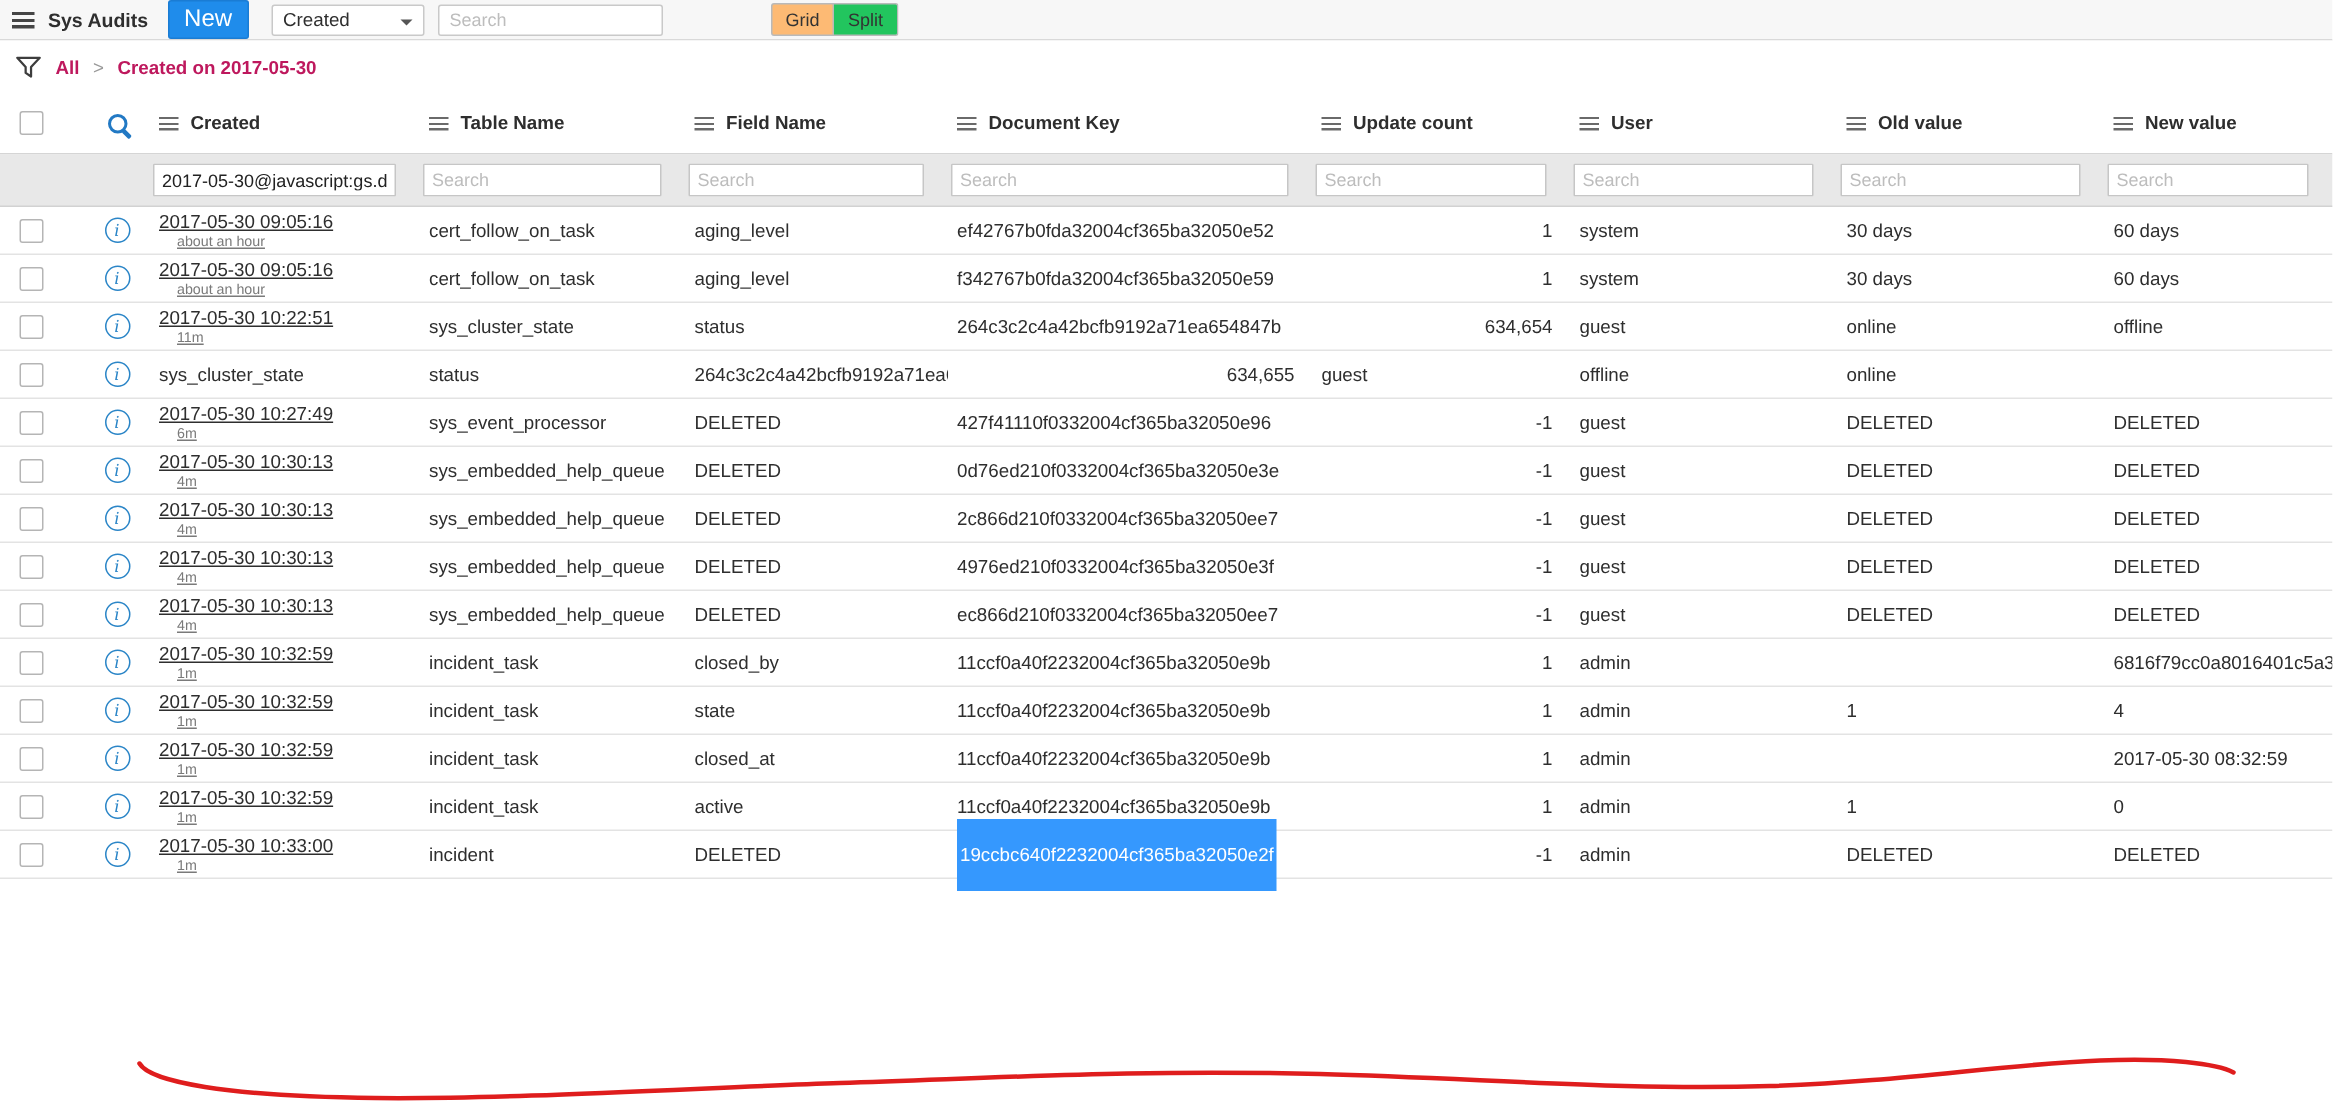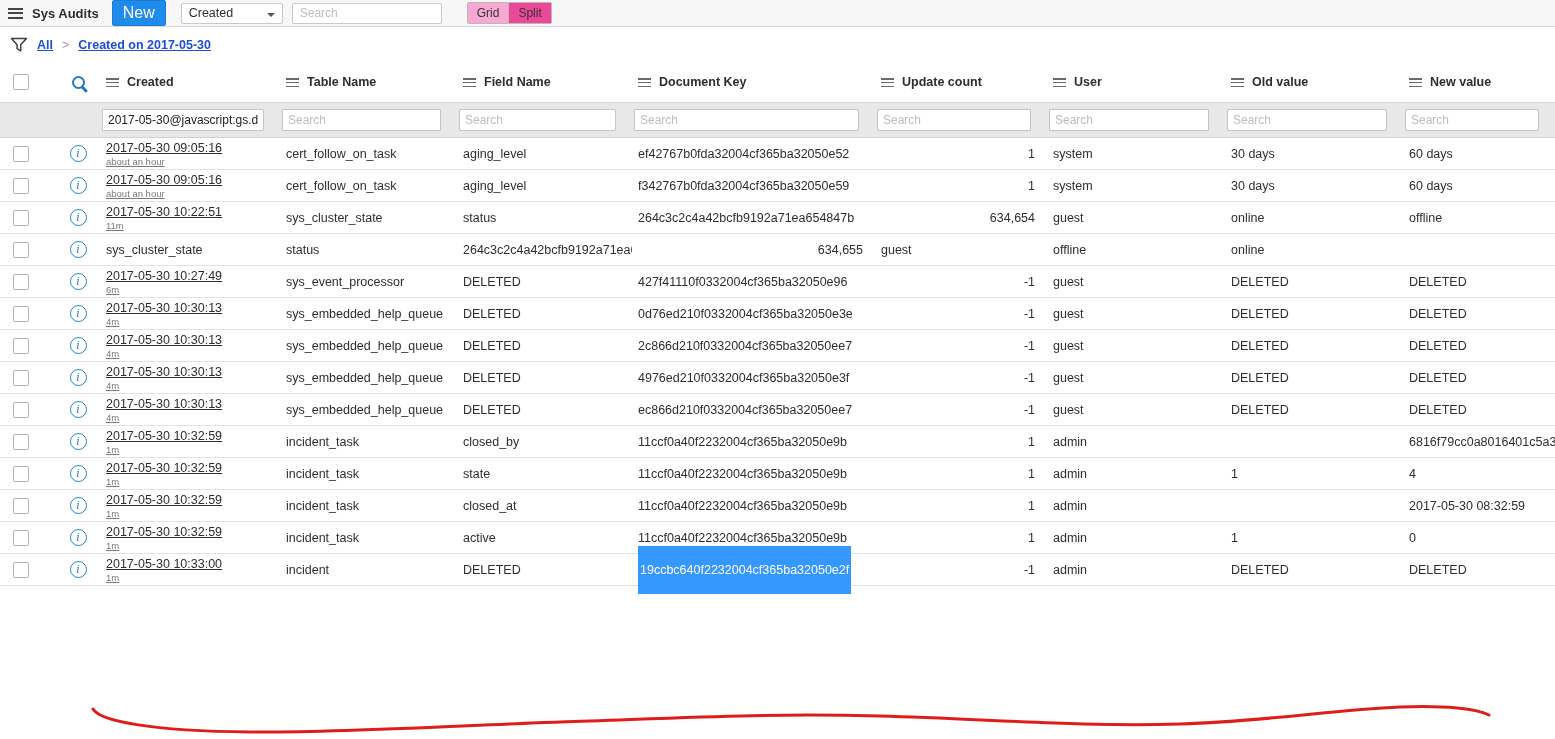--- a/index.html
+++ b/index.html
@@ -43,32 +43,32 @@
     border: 4px solid transparent; border-top-color: #555; margin-top: 7px;
   }
   .top-search {
     width: 150px; height: 21px; border: 1px solid #c9c9c9; border-radius: 2px;
     padding: 0 7px; font-size: 12px; font-family: "Liberation Sans", sans-serif;
   }
   input::placeholder { color: #bdbdbd; }
   .view-toggle { display: flex; margin-left: 16px; }
   .view-toggle .tog {
     border: 1px solid #b9b9b9; padding: 3px 9px; font-size: 12px; cursor: pointer;
-    background: #ec4899; color: #333; font-family: "Liberation Sans", sans-serif;
-  }
-  .view-toggle .tog.active { background: #f9a8d4; }
+    background: #22c55e; color: #333; font-family: "Liberation Sans", sans-serif;
+  }
+  .view-toggle .tog.active { background: #fdba74; margin-left: 47px; }
   .view-toggle .tog:first-child { border-radius: 2px 0 0 2px; }
   .view-toggle .tog:last-child { border-radius: 0 2px 2px 0; border-left: 0; }
 
   
   .breadcrumb {
     height: 35px; background: #fff;
     display: flex; align-items: center; gap: 9px; padding: 0 10px;
   }
-  .crumb { font-weight: 600; color: #1d4ed8; cursor: pointer; text-decoration: underline; }
+  .crumb { font-weight: 600; color: #be185d; cursor: pointer; }
   .crumb-sep { color: #999; }
 
   
   .trow {
     display: grid;
     grid-template-columns: 56px 44px 180px 177px 175px 243px 172px 178px 178px minmax(0,1fr);
     align-items: center;
   }
 
   
@@ -103,21 +103,21 @@
     font-family: "Liberation Sans", sans-serif; color: #222;
   }
   .fspacer { grid-column: 1 / 3; height: 100%; }
 
   
   .drow { height: 32px; border-bottom: 1px solid #e3e3e3; background: #fff; }
   .cell { display: flex; align-items: center; padding-left: 6px; overflow: hidden; white-space: nowrap; }
   .c-count { justify-content: flex-end; padding-right: 12px; padding-left: 0; }
   .c-created { display: flex; flex-direction: column; justify-content: center; align-items: flex-start; padding-left: 6px; overflow: hidden; }
   .created-link { color: #2e2e2e; text-decoration: underline; cursor: pointer; white-space: nowrap; }
-  .relative-link { font-size: 9.5px; color: #7a7a7a; text-decoration: underline; cursor: pointer; margin-top: 1px; white-space: nowrap; }
+  .relative-link { font-size: 9.5px; color: #7a7a7a; text-decoration: underline; cursor: pointer; margin-top: 1px; white-space: nowrap; margin-left: 12px; }
   .info-badge {
     width: 17px; height: 17px; border-radius: 50%; border: 1px solid #2a85c7;
     color: #2a85c7; display: flex; align-items: center; justify-content: center;
     font-size: 11px; cursor: pointer; flex: none;
     font-family: "DejaVu Serif", serif; font-style: italic;
   }
   .info-badge::after { content: "i"; }
   .selected-key { background: #3598fe; color: #fff; padding: 17px 2px; }
 
   

